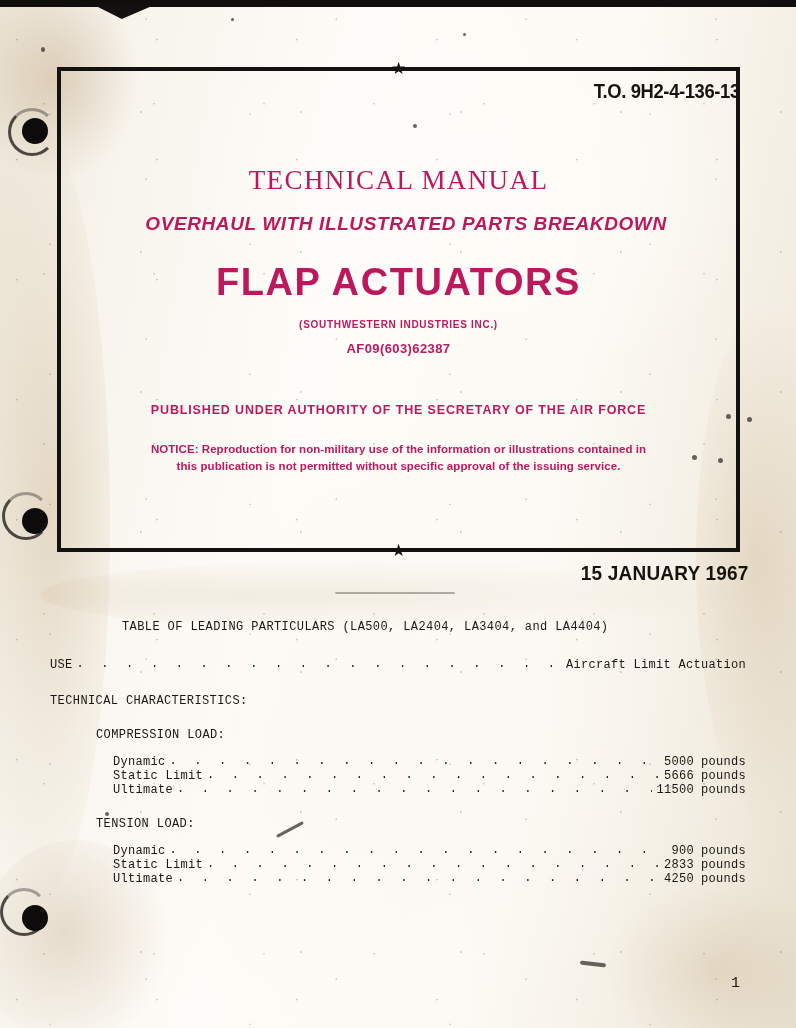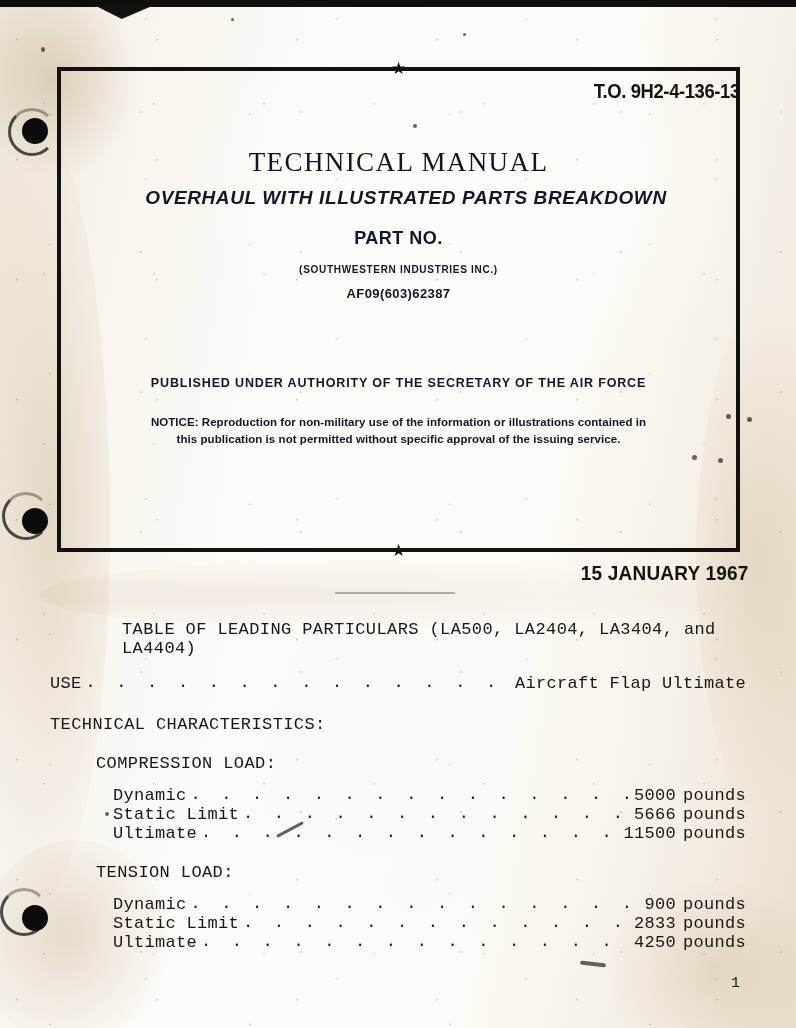--- a/index.html
+++ b/index.html
@@ -122,33 +122,33 @@
     font-weight: bold;
     font-size: 20px;
     letter-spacing: -0.4px;
     color: #16130f;
     transform: scaleX(0.92);
     transform-origin: right center;
   }
 
   .box-inner {
     position: absolute;
-    left: 0; top: 0;
+    left: 0; top: 18px;
     width: 100%;
     text-align: center;
-    color: #0f172a;
+    color: #be185d;
   }
   .t-technical {
     margin-top: 76px;
     font-family: "Liberation Serif", serif;
     font-size: 27px;
     letter-spacing: 1.4px;
   }
   .t-overhaul {
-    margin-top: 9px;
+    margin-top: 17px;
     font-family: "Liberation Sans", sans-serif;
     font-style: italic;
     font-weight: bold;
     font-size: 19px;
     letter-spacing: 0.6px;
     padding-left: 15px;
   }
   .t-flap {
     margin-top: 26px;
     font-family: "Liberation Sans", sans-serif;
@@ -179,21 +179,21 @@
   }
   .t-contract {
     margin-top: 11px;
     font-family: "Liberation Sans", sans-serif;
     font-weight: bold;
     font-size: 13px;
     letter-spacing: 0.4px;
     text-align: center;
   }
   .t-published {
-    margin-top: 75px;
+    margin-top: 47px;
     font-family: "Liberation Sans", sans-serif;
     font-weight: bold;
     font-size: 12.5px;
     letter-spacing: 0.85px;
   }
   .t-notice {
     margin: 24px auto 0;
     width: 500px;
     font-family: "Liberation Sans", sans-serif;
     font-weight: bold;
@@ -214,21 +214,21 @@
     transform-origin: right center;
   }
 
   
   .tw {
     position: absolute;
     left: 0; top: 620px;
     width: 796px;
     font-family: "Liberation Mono", "DejaVu Sans Mono", monospace;
     color: #1a1714;
-    font-size: 17px;
+    font-size: 12px;
   }
   .tw-title {
     margin-left: 122px;
     letter-spacing: 0.4px;
   }
   .row {
     display: flex;
     align-items: baseline;
     white-space: pre;
     letter-spacing: 0.3px;
@@ -238,21 +238,21 @@
     overflow: hidden;
     white-space: nowrap;
     margin: 0 4px;
     letter-spacing: 5.2px;
     color: #1a1714;
     transform: translateY(-1px);
   }
   .row .val { text-align: center; }
   .row .unit { margin-left: 7px; }
 
-  .r-use   { margin: 16px 50px 0 50px; }
+  .r-use   { margin: 24px 50px 0 50px; }
   .r-head  { margin: 22px 0 0 50px; letter-spacing: 0.4px; }
   .r-sub   { margin: 20px 0 0 96px; letter-spacing: 0.4px; }
   .r-item  { margin: 0 50px 0 113px; }
   .r-group { margin-top: 13px; }
 
   .page-no {
     position: absolute;
     right: 56px; top: 975px;
     font-family: "Liberation Mono", "DejaVu Sans Mono", monospace;
     font-size: 15px;
@@ -310,37 +310,37 @@
 
   <div class="to-number">T.O. 9H2-4-136-13</div>
 
   <div class="title-box">
     <span class="box-star star-top">★</span>
     <span class="box-star star-bottom">★</span>
 
     <div class="box-inner">
       <div class="t-technical">TECHNICAL MANUAL</div>
       <div class="t-overhaul">OVERHAUL WITH ILLUSTRATED PARTS BREAKDOWN</div>
-      <div class="t-partno">PART NO.</div>
+      <div class="t-flap">FLAP ACTUATORS</div>
       <div class="t-company">(SOUTHWESTERN INDUSTRIES INC.)</div>
       <div class="t-contract">AF09(603)62387</div>
       <div class="t-published">PUBLISHED UNDER AUTHORITY OF THE SECRETARY OF THE AIR FORCE</div>
       <div class="t-notice">NOTICE: Reproduction for non-military use of the information or illustrations contained in this publication is not permitted without specific approval of the issuing service.</div>
     </div>
   </div>
 
   <div class="date-line">15 JANUARY 1967</div>
 
   <div class="tw">
     <div class="tw-title">TABLE OF LEADING PARTICULARS (LA500, LA2404, LA3404, and LA4404)</div>
 
     <div class="row r-use">
       <span>USE</span>
       <span class="lead">. . . . . . . . . . . . . . . . . . . . . . . . . . . . . . . . . . . . . . . . . . . . . . . . . . . . . . . . . . . . . . . . . . . . . . . . . .</span>
-      <span>Aircraft Flap Ultimate</span>
+      <span>Aircraft Limit Actuation</span>
     </div>
 
     <div class="r-head">TECHNICAL CHARACTERISTICS:</div>
 
     <div id="groups">
         <div class="r-sub">COMPRESSION LOAD:</div>
         <div class="r-group">
           <div class="row r-item"><span>Dynamic</span><span class="lead">. . . . . . . . . . . . . . . . . . . . . . . . . . . . . . . . . . . . . . . . . . . . . . . . . . . . . . . . . . . . . . . . . . . . . . . . . .</span><span class="val">5000</span><span class="unit">pounds</span></div>
           <div class="row r-item"><span>Static Limit</span><span class="lead">. . . . . . . . . . . . . . . . . . . . . . . . . . . . . . . . . . . . . . . . . . . . . . . . . . . . . . . . . . . . . . . . . . . . . . . . . .</span><span class="val">5666</span><span class="unit">pounds</span></div>
           <div class="row r-item"><span>Ultimate</span><span class="lead">. . . . . . . . . . . . . . . . . . . . . . . . . . . . . . . . . . . . . . . . . . . . . . . . . . . . . . . . . . . . . . . . . . . . . . . . . .</span><span class="val">11500</span><span class="unit">pounds</span></div>

